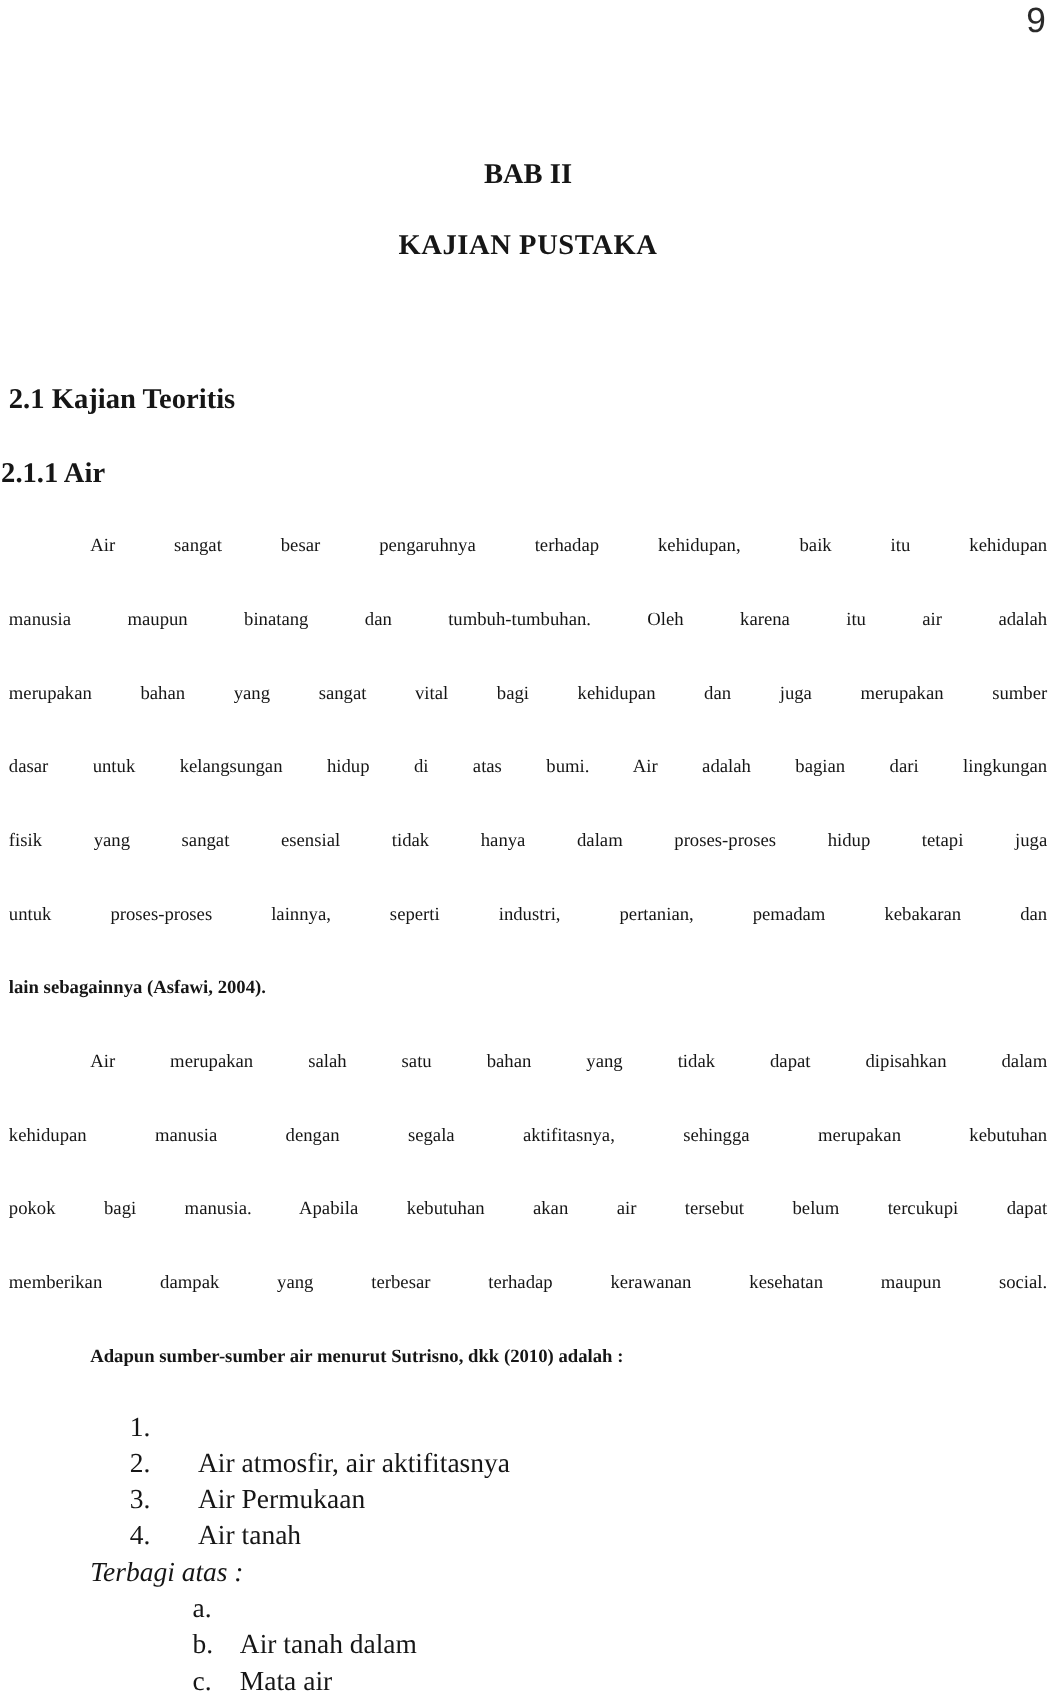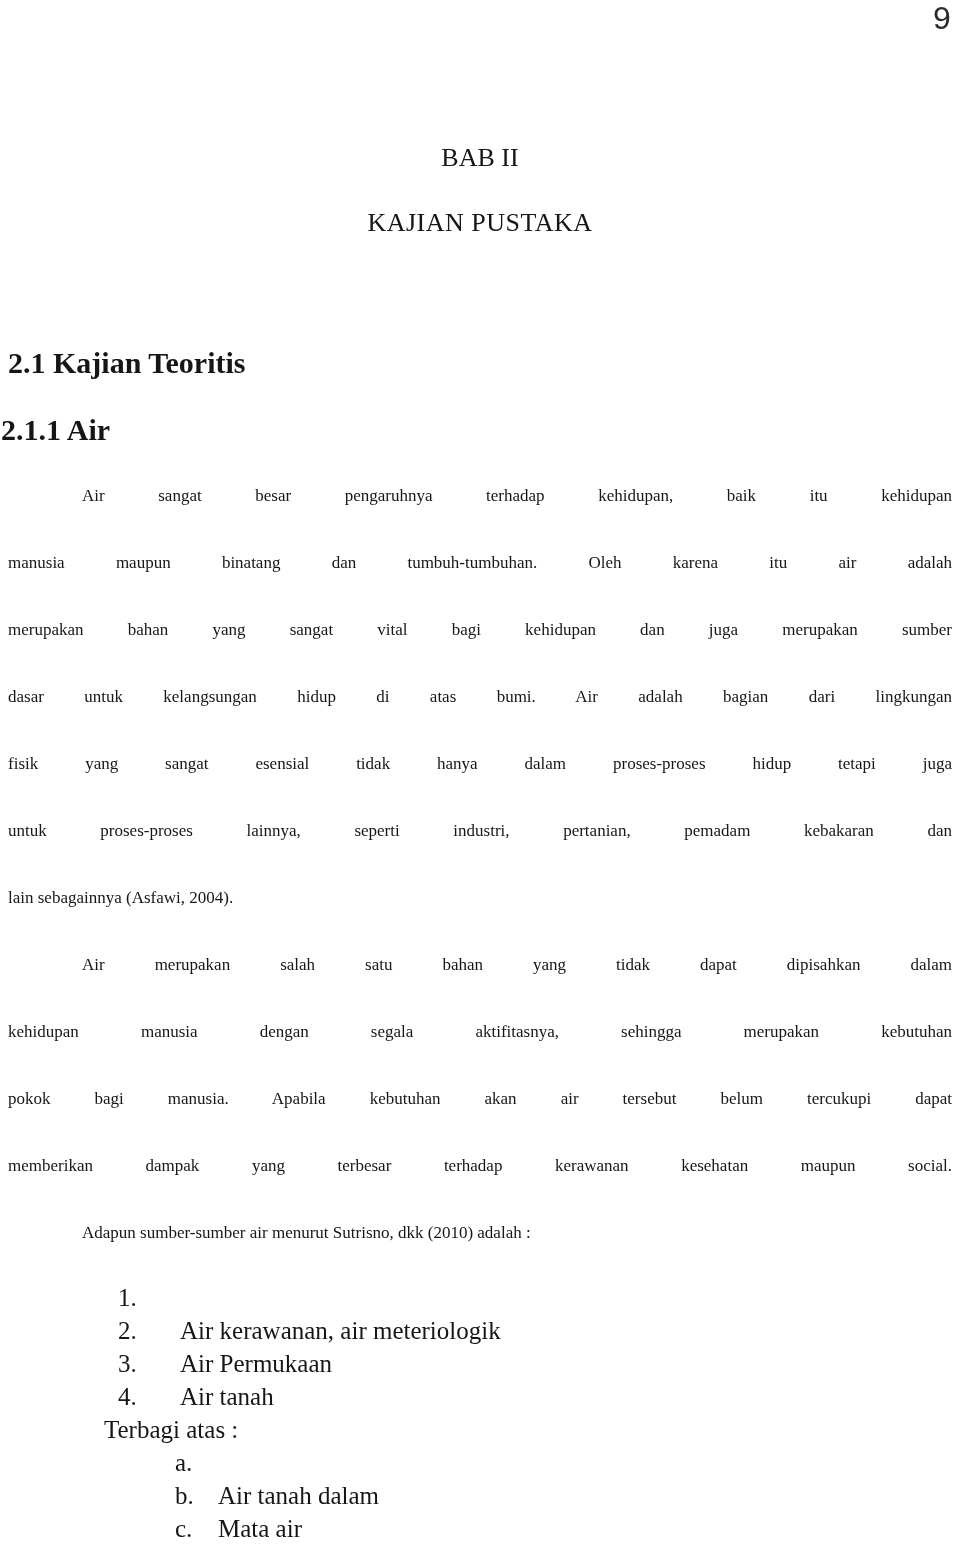--- a/index.html
+++ b/index.html
@@ -17,64 +17,64 @@
     top:0px; left:933px;
     font-family:"Liberation Sans", sans-serif;
     font-size:32px;
     line-height:36px;
     color:#2a2a2a;
   }
   .chapter-title, .chapter-subtitle {
     position:absolute;
     left:0; width:960px;
     text-align:center;
-    font-weight:normal;
+    font-weight:bold;
     font-size:26px;
     line-height:34px;
   }
   .chapter-title   { top:141px; }
   .chapter-subtitle{ top:206px; letter-spacing:0.5px; }
   .heading {
     position:absolute;
     font-weight:bold;
-    font-size:30px;
+    font-size:26px;
     line-height:34px;
   }
   .h-kajian { top:346px; left:8px; }
   .h-air    { top:413px; left:1px; }
   .para {
     position:absolute;
     left:8px; width:944px;
     font-size:17px;
   }
   .para1  { top:462px; }
   .para2  { top:931px; }
   .adapun { top:1199px; }
   .pline {
     height:67px;
     line-height:67px;
     text-align:justify;
     text-align-last:justify;
     white-space:normal;
   }
   .pline.first { text-indent:74px; }
-  .pline.leftlast { text-align:left; text-align-last:left; }
+  .pline.leftlast { text-align:left; text-align-last:left;font-weight:bold; }
   .list {
     position:absolute;
     top:1281px; left:0; width:952px;
     font-size:25px;
   }
   .lrow {
     height:33px;
     line-height:33px;
     display:flex;
   }
   .lrow.main { padding-left:118px; }
   .lrow.main .marker { flex:0 0 62px; }
-  .lrow.subhead { padding-left:104px; display:block; }
+  .lrow.subhead { padding-left:82px; display:block;font-style:italic; }
   .lrow.sub  { padding-left:175px; }
   .lrow.sub .marker { flex:0 0 43px; }
   .label { flex:1 1 auto; }
 </style>
 </head>
 <body>
 
 <div class="page-number">9</div>
 
 <div class="chapter-title">BAB II</div>
@@ -103,21 +103,21 @@
 <div class="para adapun">
   <div class="pline first leftlast">Adapun sumber-sumber air menurut Sutrisno, dkk (2010) adalah :</div>
 </div>
 
 <div class="list">
   <div class="lrow main">
     <span class="marker">1.</span>
   </div>
   <div class="lrow main">
     <span class="marker">2.</span>
-    <span class="label">Air kerawanan, air meteriologik</span>
+    <span class="label">Air atmosfir, air aktifitasnya</span>
   </div>
   <div class="lrow main">
     <span class="marker">3.</span>
     <span class="label">Air Permukaan</span>
   </div>
   <div class="lrow main">
     <span class="marker">4.</span>
     <span class="label">Air tanah</span>
   </div>
   <div class="lrow subhead">Terbagi atas :</div>

